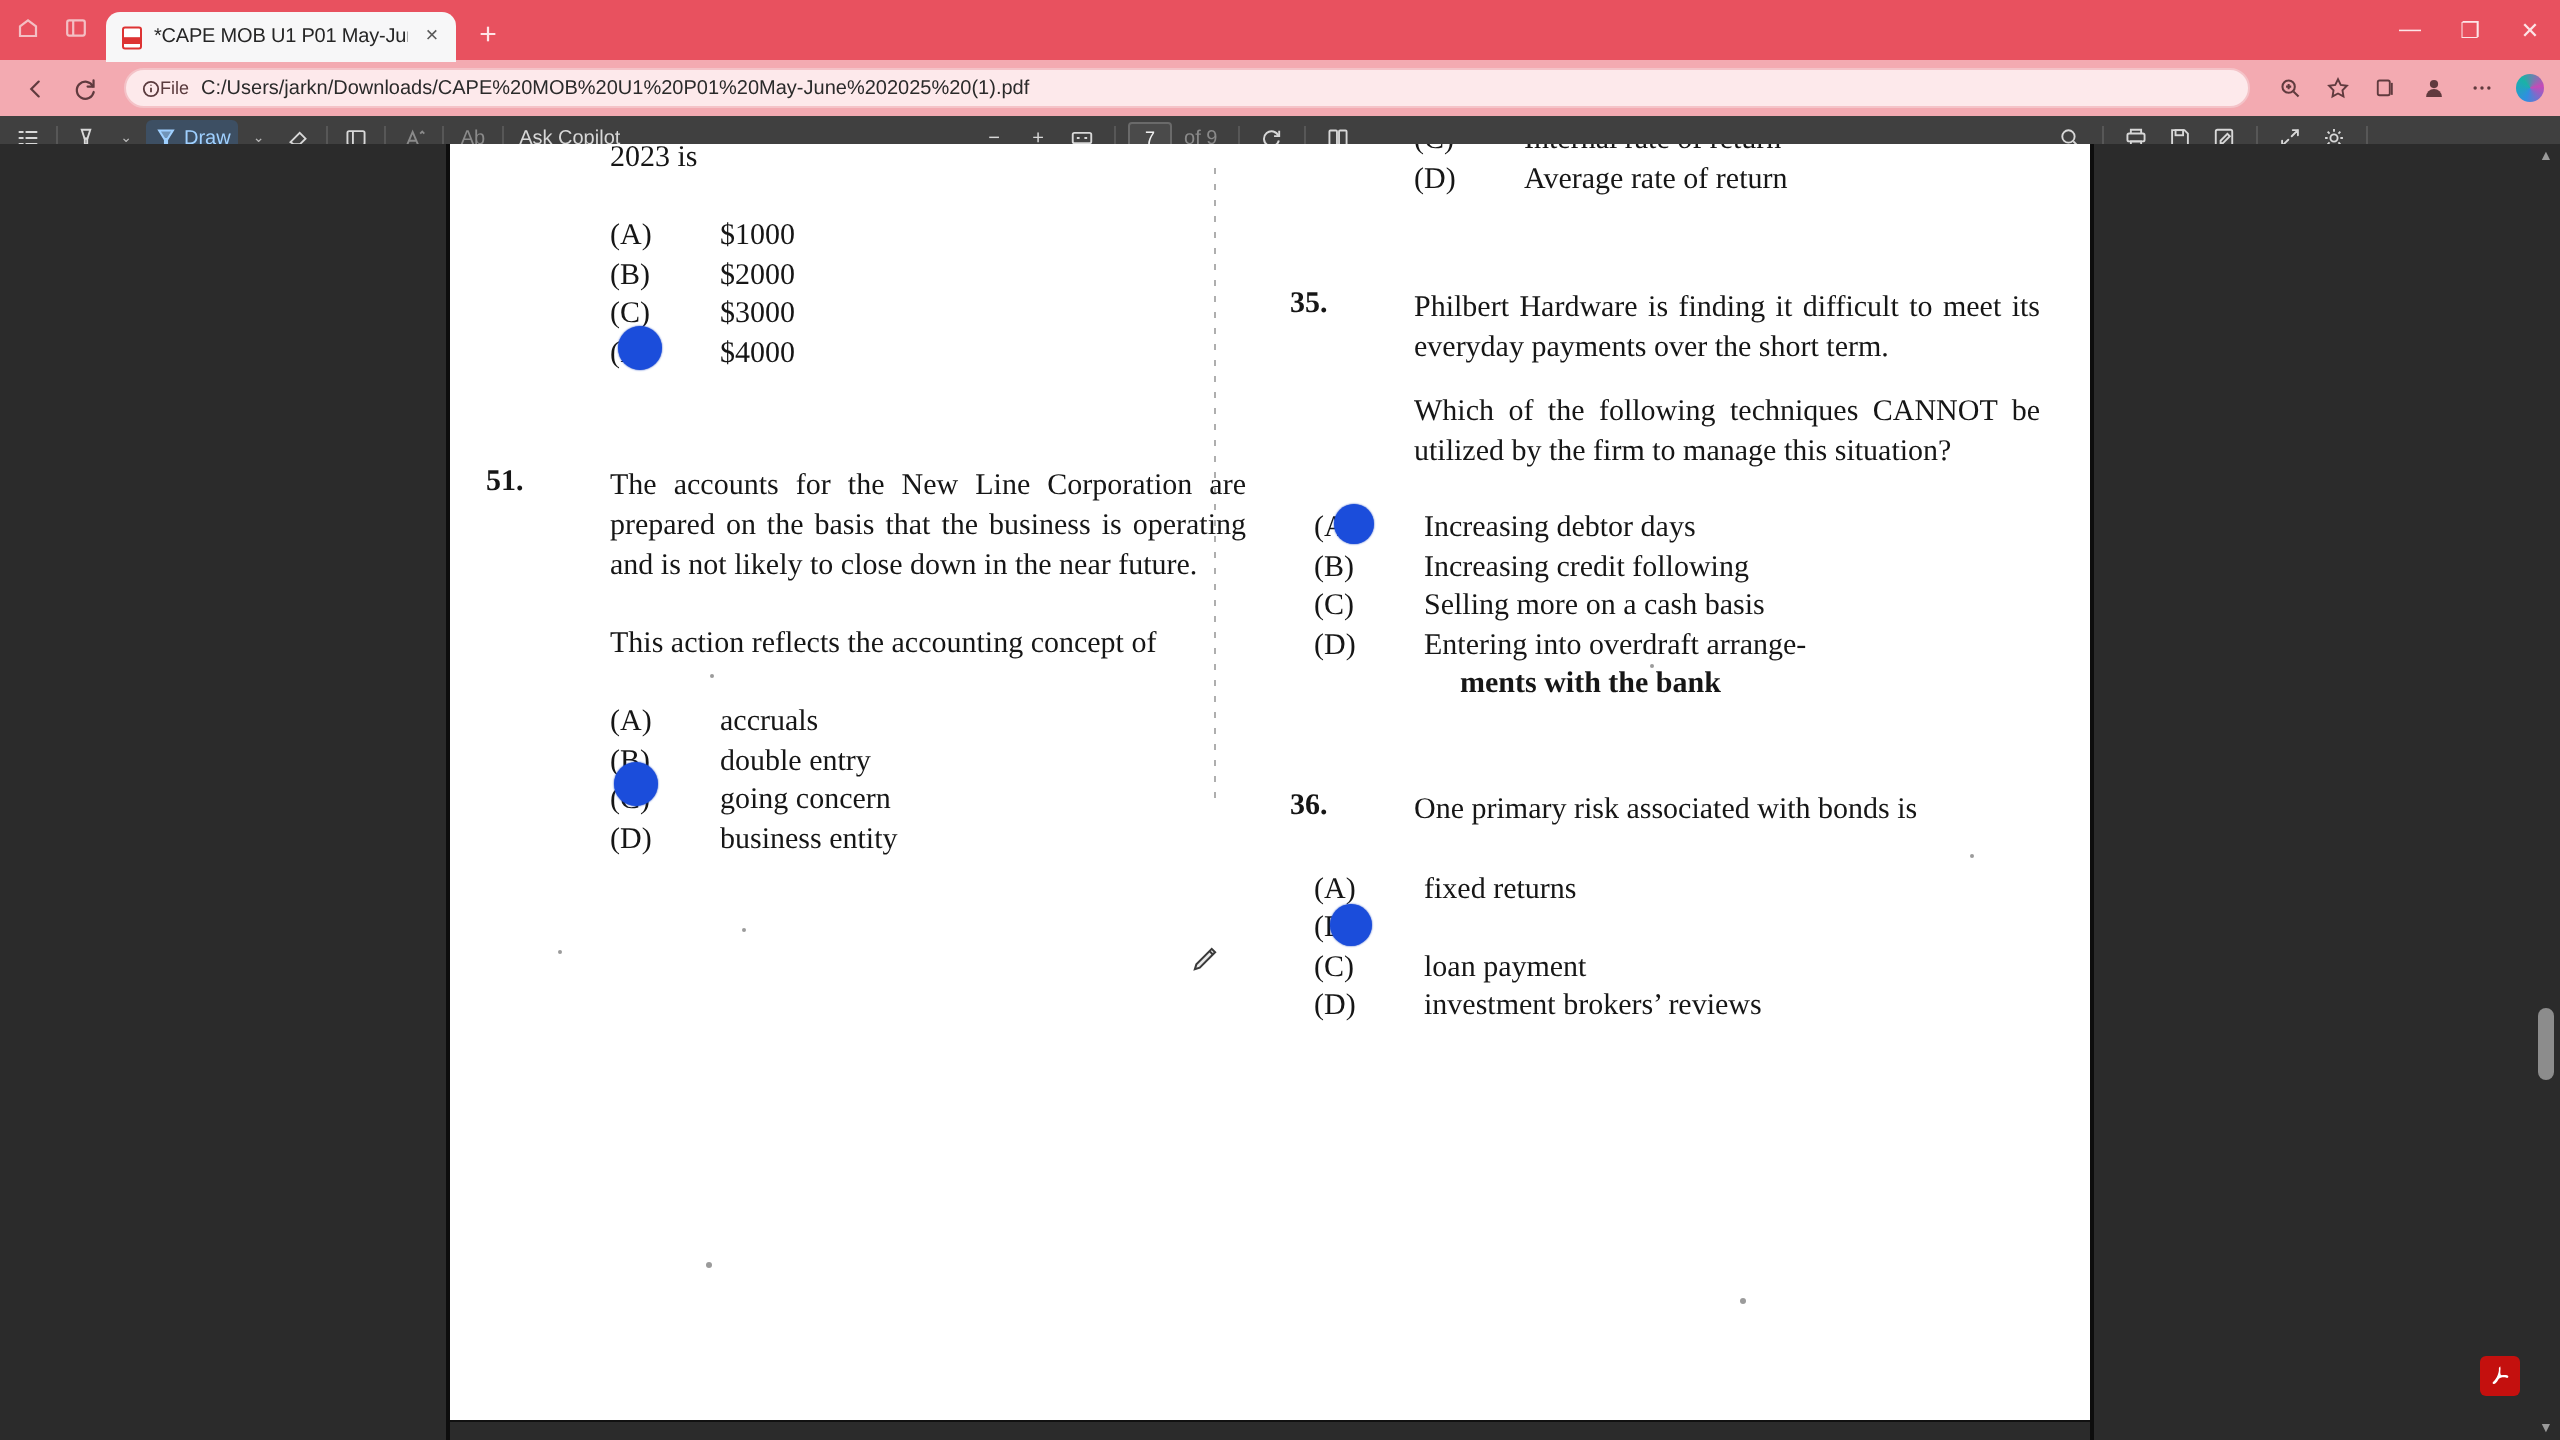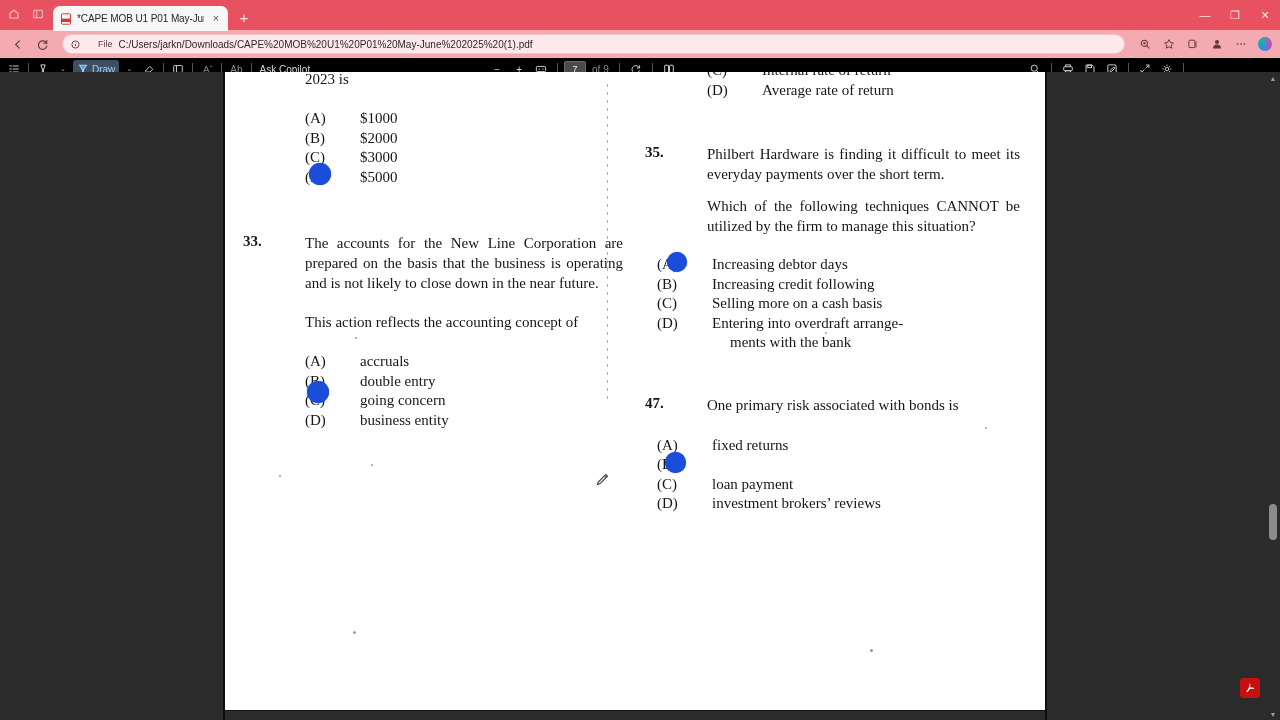--- a/index.html
+++ b/index.html
@@ -57,32 +57,32 @@
   }
   .nav-btn {
     width: 22px; height: 22px; display:flex; align-items:center; justify-content:center;
     color: #3c1f22; opacity: .8;
   }
   .omnibox {
     flex: 1 1 auto; height: 20px; background: #fde9eb; border-radius: 10px;
     display: flex; align-items: center; gap: 6px; padding: 0 8px; margin: 0 6px;
     border: 1px solid #f4c3c8;
   }
-  .omni-file-chip { display: flex; align-items: center; gap: 18px; color:#5a3b3e; font-size: 9px; }
+  .omni-file-chip { display: flex; align-items: center; gap: 0; color:#5a3b3e; font-size: 9px; }
   .omni-url { font-size: 10px; color: #2a2a2a; white-space: nowrap; overflow: hidden; }
   .navbar-right { display: flex; align-items: center; gap: 2px; padding-right: 2px; }
   .copilot-dot {
     width: 14px; height: 14px; border-radius: 50%;
     background: conic-gradient(from 200deg, #2f8fe0, #19b3a6, #c64ab8, #2f8fe0);
     margin-left: 4px;
   }
 
   
   .pdfbar {
-    height: 22px; background: #000000; display: flex; align-items: center;
+    height: 22px; background: #404040; display: flex; align-items: center;
     color: #e3e3e3; font-size: 10px; padding: 0 4px;
   }
   .pdf-tool {
     height: 18px; min-width: 20px; padding: 0 4px;
     display: flex; align-items: center; justify-content: center; gap: 3px;
     color: #d8d8d8; border-radius: 3px;
   }
   .pdf-tool.active { background: #3d4f63; color: #9fd0ff; }
   .pdf-sep { width: 1px; height: 13px; background: #575757; margin: 0 4px; }
   .caret { font-size: 7px; opacity: .8; }
@@ -421,30 +421,30 @@
                 <div class="opt">
                   <span class="opt-letter">(B)</span>
                   <span class="opt-text">$2000</span>
                 </div>
                 <div class="opt">
                   <span class="opt-letter">(C)</span>
                   <span class="opt-text">$3000</span>
                 </div>
                 <div class="opt">
                   <span class="opt-letter">(D)</span>
-                  <span class="opt-text">$5000</span>
+                  <span class="opt-text">$4000</span>
                 </div>
 
                 <div class="ink" style="left:4px; top:54px; width:22px; height:22px;"></div>
               </div>
             </div>
           </div>
 
           <div class="q" style="margin-top:46px;">
-            <div class="qnum">33.</div>
+            <div class="qnum">51.</div>
             <div class="qbody">
               <div class="stem">The accounts for the New Line Corporation are prepared on the basis that the business is operating and is not likely to close down in the near future.</div>
               <div class="stem" style="margin-top:19px;">This action reflects the accounting concept of</div>
               <div class="opts" style="position:relative; margin-top:20px;">
                 <div class="opt">
                   <span class="opt-letter">(A)</span>
                   <span class="opt-text">accruals</span>
                 </div>
                 <div class="opt">
                   <span class="opt-letter">(B)</span>
@@ -500,29 +500,29 @@
                   <span class="opt-text">Increasing credit following</span>
                 </div>
                 <div class="opt">
                   <span class="opt-letter">(C)</span>
                   <span class="opt-text">Selling more on a cash basis</span>
                 </div>
                 <div class="opt">
                   <span class="opt-letter">(D)</span>
                   <span class="opt-text">Entering into overdraft arrange-</span>
                 </div>
-                <div class="opt-cont" style="font-size:15px; line-height:19.5px; padding-left:18px;">ments with the bank</div>
+                <div class="opt-cont" style="font-size:15px; line-height:19.5px; padding-left:18px;font-weight:bold;">ments with the bank</div>
 
                 <div class="ink" style="left:10px; top:-3px; width:20px; height:20px;"></div>
               </div>
             </div>
           </div>
 
           <div class="q" style="margin-top:42px;">
-            <div class="qnum">47.</div>
+            <div class="qnum">36.</div>
             <div class="qbody">
               <div class="stem nojust">One primary risk associated with bonds is</div>
               <div class="opts" style="position:relative; margin-top:21px; margin-left:-50px;">
                 <div class="opt">
                   <span class="opt-letter">(A)</span>
                   <span class="opt-text">fixed returns</span>
                 </div>
                 <div class="opt">
                   <span class="opt-letter">(B)</span>
                 </div>

